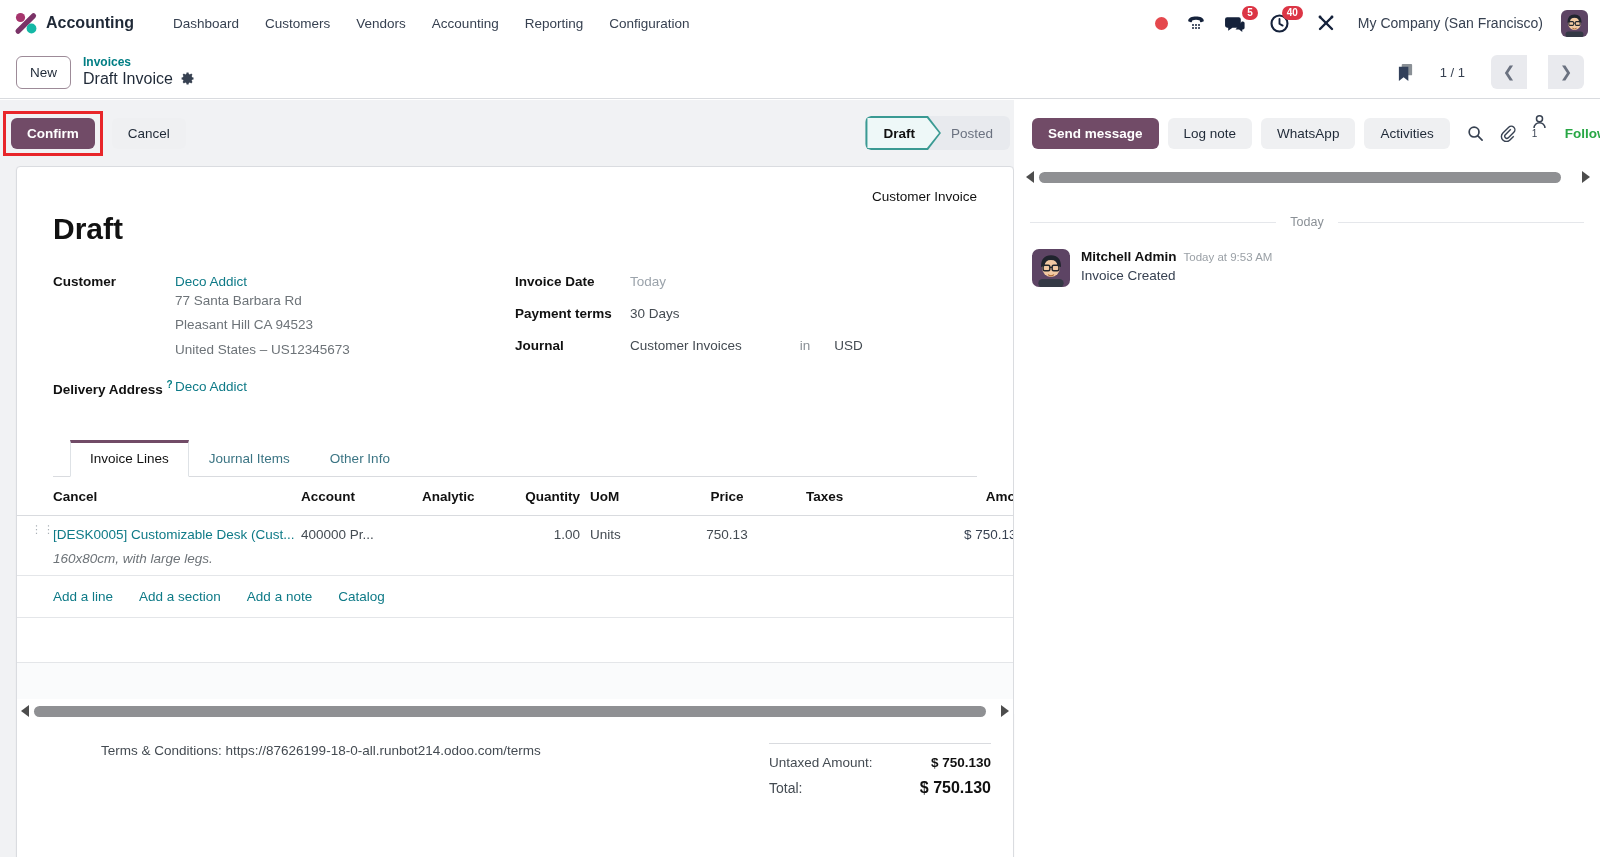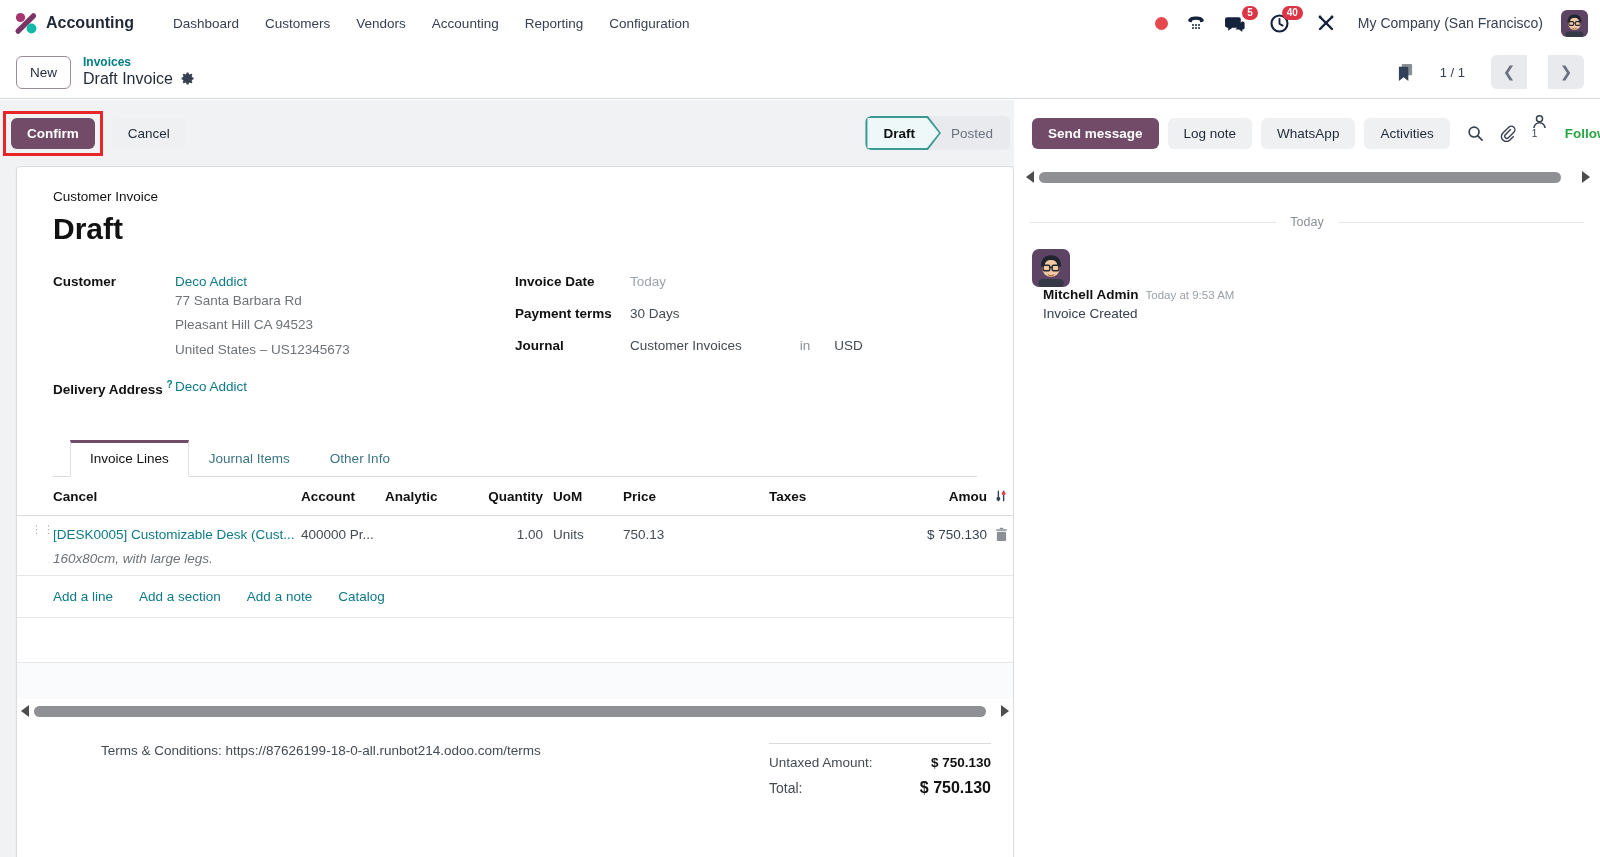--- a/index.html
+++ b/index.html
@@ -56,21 +56,21 @@
   .st-draft-outer { background:#3a9a93; clip-path:polygon(0 0, calc(100% - 13px) 0, 100% 50%, calc(100% - 13px) 100%, 0 100%);
     padding:2px 2px; display:flex; border-radius:6px 0 0 6px; cursor:pointer; }
   .st-draft-inner { background:#eef8f8; clip-path:polygon(0 0, calc(100% - 12px) 0, 100% 50%, calc(100% - 12px) 100%, 0 100%);
     display:flex; align-items:center; padding:0 24px 0 16px; font-size:13.5px; font-weight:700; color:#111; }
   .st-posted { display:flex; align-items:center; padding:0 17px 0 10px; font-size:13.5px; color:#6b7280; cursor:pointer; }
 
   
   .sheet { margin:13px 0 0 16px; width:998px; height:760px; background:#fff; border:1px solid #dadce0;
     border-radius:4px; box-shadow:0 1px 2px rgba(0,0,0,.05); overflow:hidden; }
   .sheet-pad { padding:22px 36px 0 36px; }
-  .doc-type { font-size:13.5px; color:#111; }
+  .doc-type { font-size:13.5px; color:#111;text-align:right; }
   .doc-title { font-size:30px; font-weight:700; color:#111; margin-top:8px; }
 
   .fields { display:flex; margin-top:28px; }
   .fcol { flex:1; }
   .frow { display:flex; margin-bottom:17px; }
   .flabel { width:122px; font-size:13.5px; font-weight:700; color:#111; flex:none; }
   .flabel sup { color:#017e84; font-size:10px; }
   .fvalue { font-size:13.5px; color:#444b52; }
   .link { color:#0e7a87; cursor:pointer; }
   .addr { color:#6d7378; line-height:1.8; font-size:13.5px; }
@@ -87,24 +87,24 @@
   .tab.active { background:#fff; border-color:#dee2e6; border-top:3px solid #714b67; border-bottom-color:#fff;
     color:#111; padding-top:8px; }
 
   
   .otable { width:100%; }
   .trow { display:flex; align-items:flex-start; }
   .thead { height:39px; align-items:center; border-bottom:1px solid #d9dbdf; font-weight:700; font-size:13.5px; color:#111; }
   .c-handle { width:36px; flex:none; padding-left:14px; }
   .c-product { width:248px; flex:none; }
   .c-account { width:84px; flex:none; }
-  .c-analytic{ width:86px; flex:none; }
+  .c-analytic{ width:86px; flex:none;margin-left:37px; }
   .c-qty { width:72px; flex:none; text-align:right; }
   .c-uom { width:80px; flex:none; padding-left:10px; }
-  .c-price { width:134px; flex:none; text-align:left; }
+  .c-price { width:134px; flex:none; text-align:center; }
   .c-taxes { width:80px; flex:none; padding-left:12px; }
   .c-amount { width:150px; flex:none; text-align:right; display:flex; justify-content:flex-end; align-items:center; gap:5px;}
   .c-action { width:28px; flex:none; display:flex; justify-content:center; }
   .tbody-row { padding:11px 0 9px; border-bottom:1px solid #e4e6e9; font-size:13.5px; color:#444b52; }
   .drag-dots { color:#aab0b6; font-size:11px; letter-spacing:1px; line-height:5px; cursor:grab; }
   .prod-name { color:#0e7a87; cursor:pointer; }
   .prod-desc { font-style:italic; color:#6d7378; margin-top:9px; }
   .amount-cell { color:#374151; }
   .trash { color:#8b9096; cursor:pointer; }
   .links-row { padding:13px 0 13px 36px; border-bottom:1px solid #e4e6e9; display:flex; gap:26px; font-size:13.5px; }
@@ -138,21 +138,21 @@
   
   .chat-topbar { display:flex; align-items:center; padding:13px 0 0 18px; }
   .chat-btn { margin-right:9px; white-space:nowrap; }
   .chat-icons { display:flex; align-items:center; gap:15px; margin-left:8px; color:#374151; }
   .follower { position:relative; }
   .follower sup { font-size:10px; color:#374151; position:relative; top:-6px; left:1px; }
   .follow-link { color:#28a745; font-weight:700; font-size:13.5px; margin-left:2px; white-space:nowrap; cursor:pointer; }
   .date-divider { display:flex; align-items:center; margin:26px 16px 0 16px; color:#8a9096; font-size:12.5px; }
   .date-divider::before, .date-divider::after { content:""; flex:1; height:1px; background:#e5e7eb; }
   .date-divider span { padding:0 14px; }
-  .message { display:flex; margin:20px 0 0 18px;flex-direction:column; }
+  .message { display:flex; margin:20px 0 0 18px; }
   .msg-avatar { width:38px; height:38px; border-radius:7px; overflow:hidden; flex:none; cursor:pointer; }
   .msg-body { margin-left:11px; }
   .msg-head { display:flex; align-items:baseline; gap:7px; }
   .msg-author { font-size:13.5px; font-weight:700; color:#111; cursor:pointer; }
   .msg-time { font-size:11.5px; color:#9aa0a6; }
   .msg-text { font-size:13.5px; color:#374151; margin-top:4px; }
 
   svg { display:block; }
 </style>
 </head>

